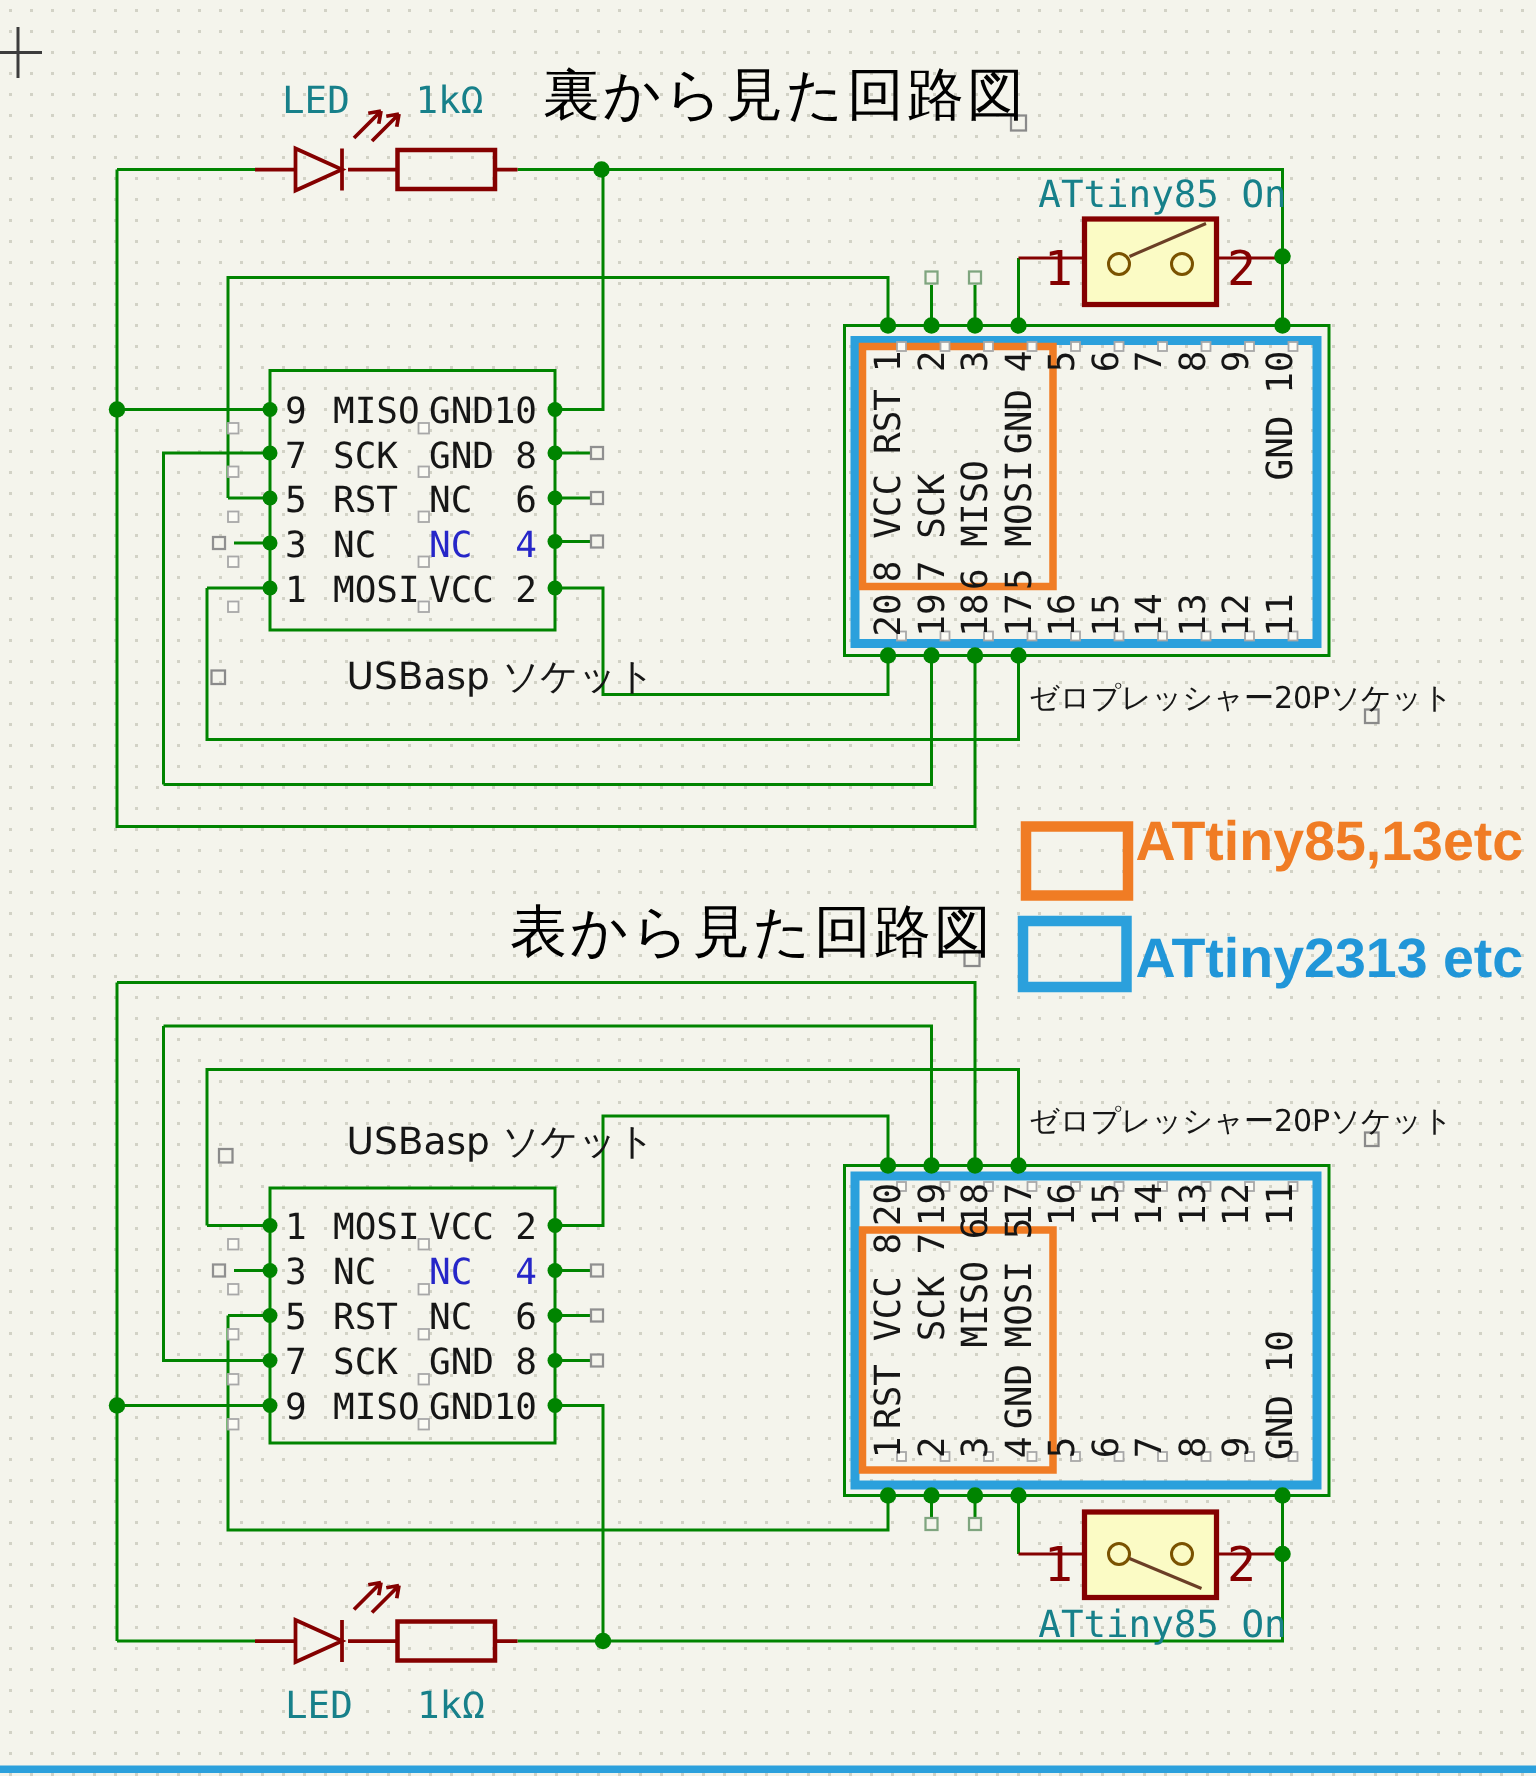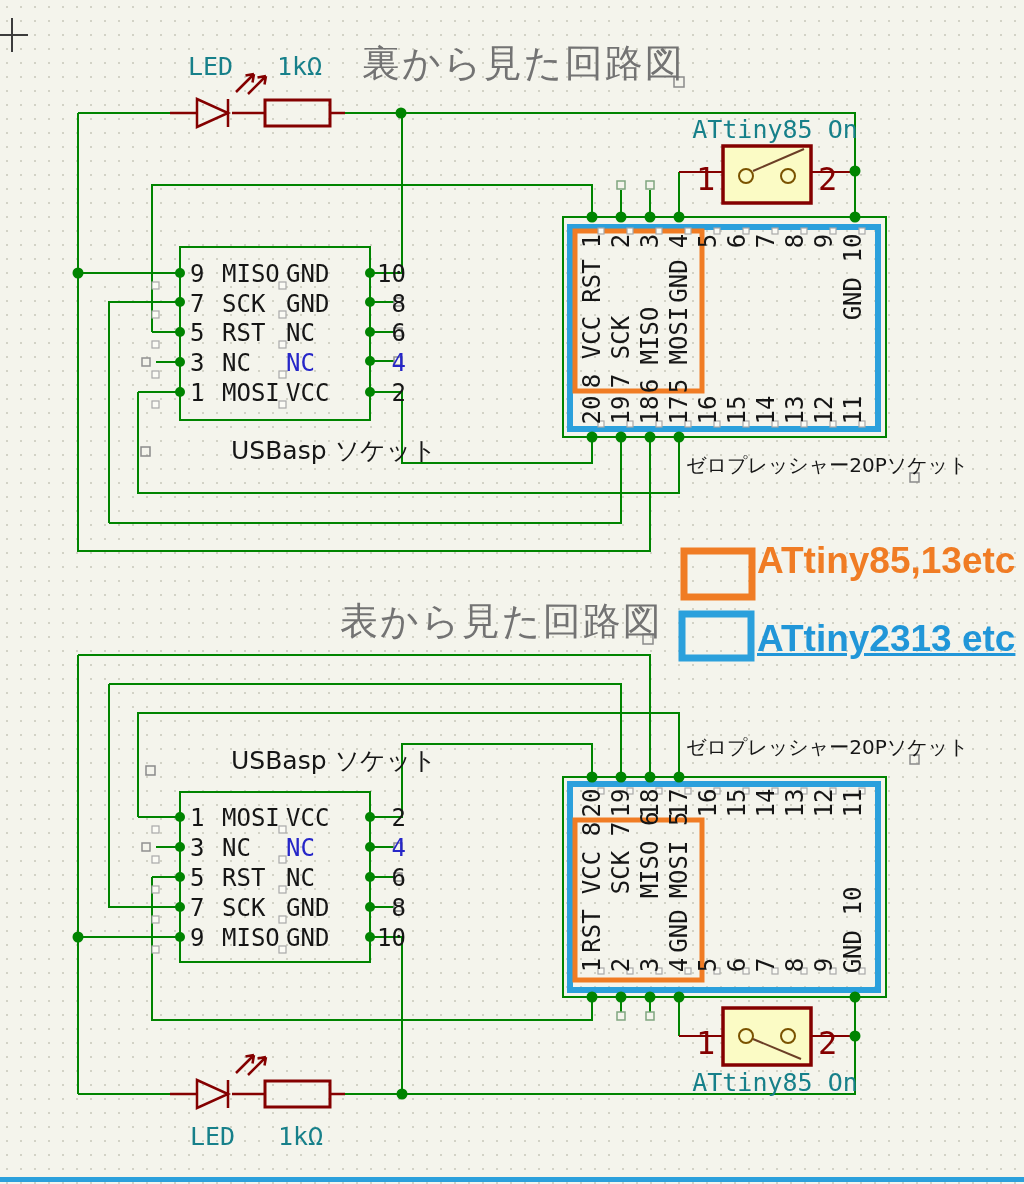--- a/index.html
+++ b/index.html
@@ -5,33 +5,33 @@
   html,body{margin:0;padding:0;}
   body{
     width:1024px;height:1184px;position:relative;overflow:hidden;
     background-color:#f4f4ec;
     background-image:radial-gradient(circle,#d2d2c6 1px,transparent 1.2px);
     background-size:14px 14px;
     font-family:"DejaVu Sans Mono",monospace;
   }
   svg.layer{position:absolute;left:0;top:0;}
   .mt{position:absolute;font:24px "DejaVu Sans Mono",monospace;color:#161616;white-space:pre;}
-  .num-r{width:42px;text-align:right;display:inline-block;padding-left:48px;}
+  .num-r{width:42px;text-align:right;display:inline-block;}
   .blue{color:#2626c8;}
   .vt{position:absolute;width:0;height:0;}
   .vt>span{position:absolute;left:0;top:0;transform:translate(-50%,-50%) rotate(-90deg);
     white-space:nowrap;font:24px "DejaVu Sans Mono",monospace;color:#161616;}
-  .jp-title{position:absolute;font:38px "DejaVu Sans",sans-serif;color:#737373;letter-spacing:2px;white-space:nowrap;}
+  .jp-title{position:absolute;font:38px "DejaVu Sans",sans-serif;color:#000000;letter-spacing:2px;white-space:nowrap;}
   .jp-label{position:absolute;font:25px "DejaVu Sans",sans-serif;color:#161616;white-space:nowrap;margin-left:33px;}
   .jp-small{position:absolute;font:20px "DejaVu Sans",sans-serif;color:#161616;white-space:nowrap;}
   .teal{position:absolute;font:25px "DejaVu Sans Mono",monospace;color:#17808a;white-space:nowrap;}
   .sw-num{position:absolute;font:32px "DejaVu Sans Mono",monospace;color:#840000;}
   .legend-txt{position:absolute;font:700 37px "Liberation Sans",sans-serif;white-space:nowrap;}
   .lg-orange{color:#f07c24;}
-  .lg-blue{color:#2196d8;text-decoration:underline;}
+  .lg-blue{color:#2196d8;}
   .ctr{transform:translate(-50%,0);text-align:center;}
 </style>
 </head>
 <body>
 
 <svg class="layer" width="1024" height="1184" viewBox="0 0 1024 1184">
 
   <g stroke="#3c3c3c" stroke-width="2">
     <line x1="12" y1="18" x2="12" y2="52"></line>
       <line x1="0" y1="35" x2="28" y2="35"></line>

